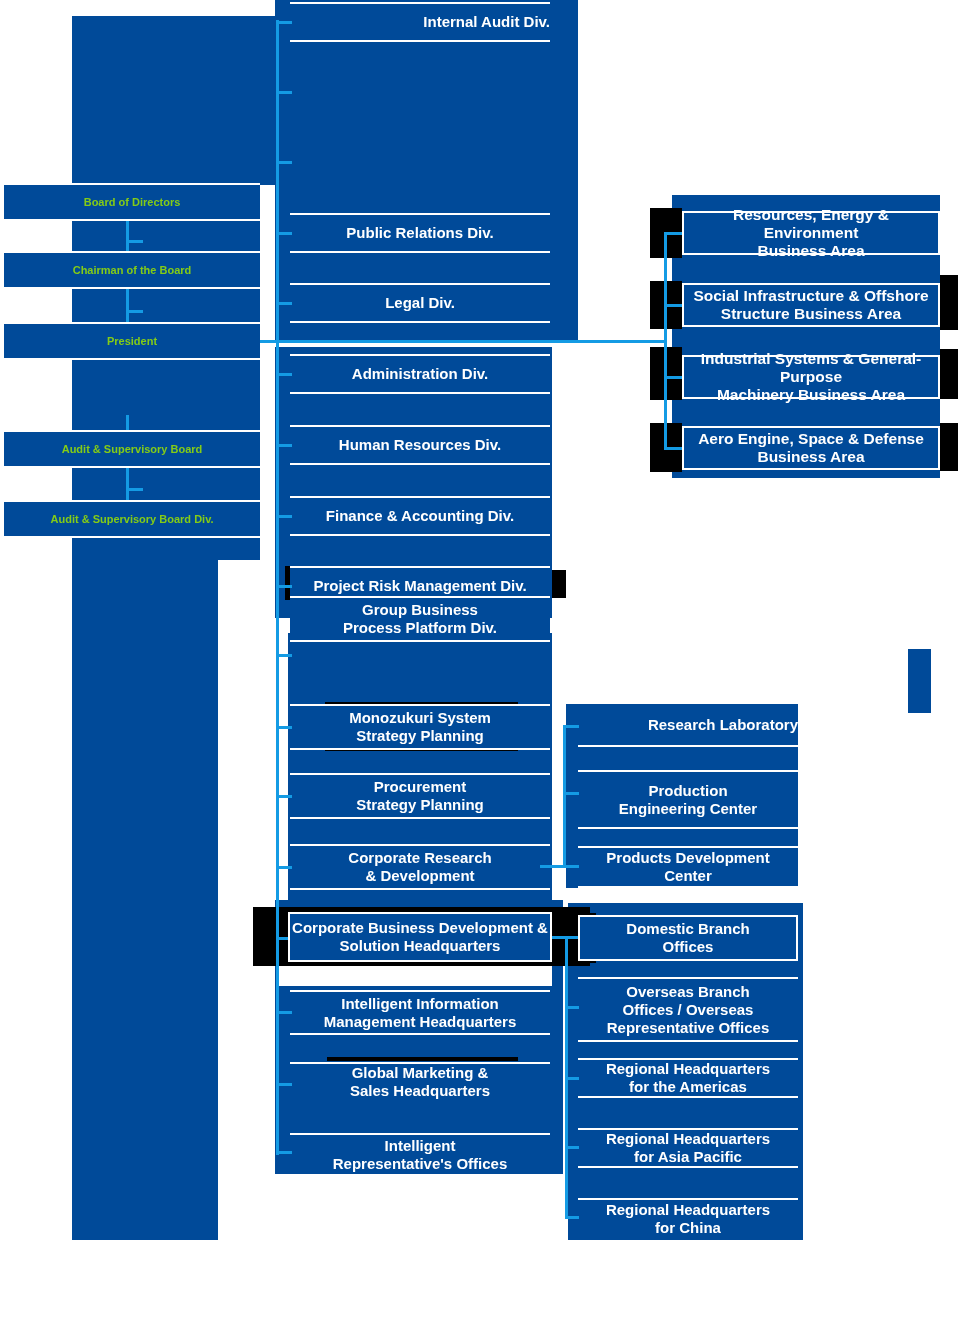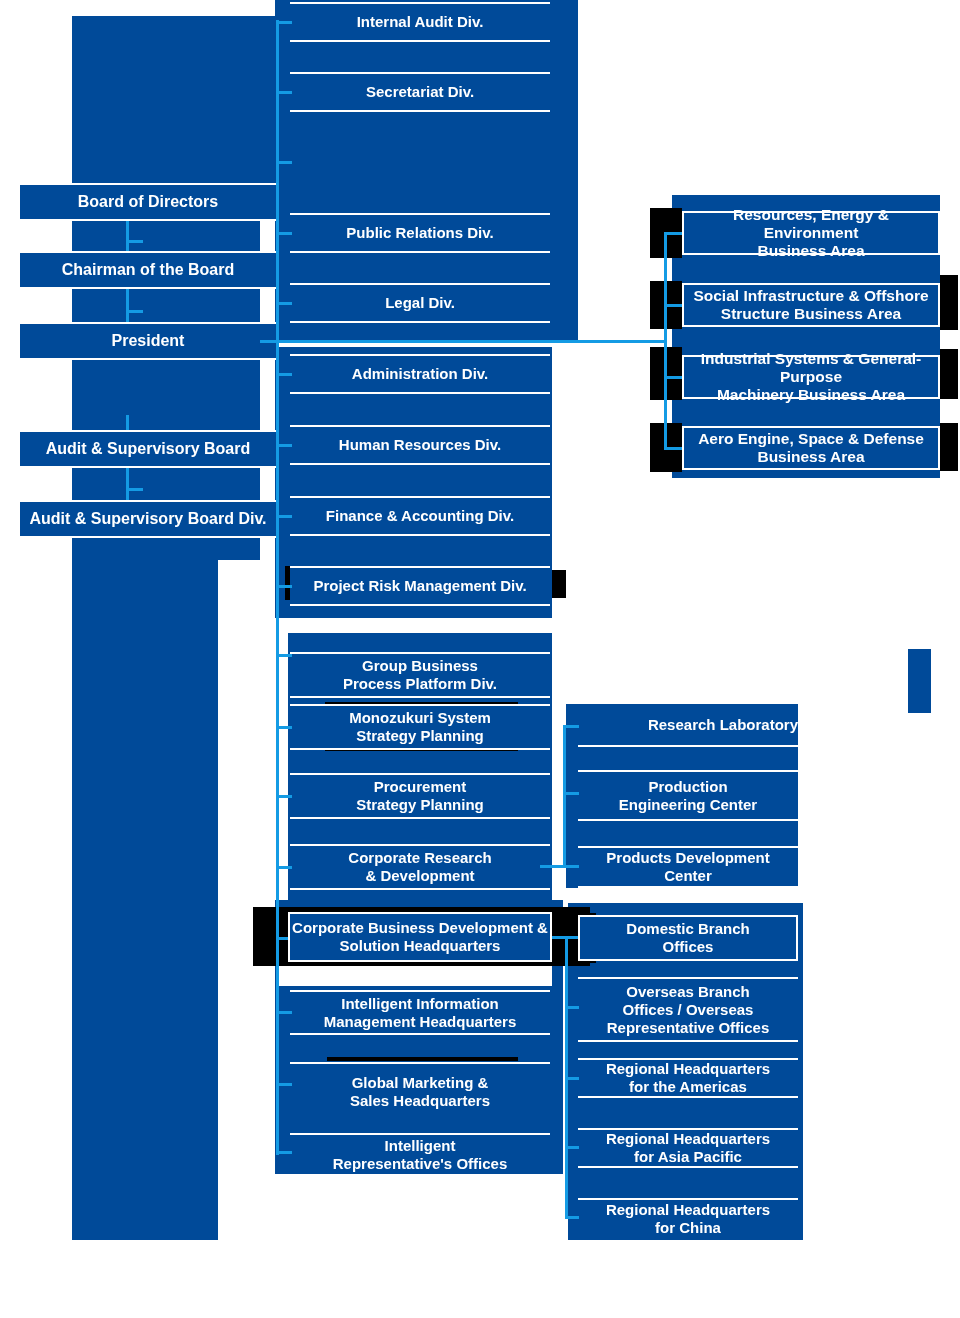--- a/index.html
+++ b/index.html
@@ -8,26 +8,26 @@
   .panel{position:absolute;background:#004A99;z-index:1;}
   .whitestrip{position:absolute;background:#ffffff;z-index:2;}
   .blk{position:absolute;background:#000000;z-index:3;}
   .cell{position:absolute;z-index:4;display:flex;flex-direction:column;justify-content:center;
         align-items:center;text-align:center;color:#ffffff;font-weight:bold;font-size:15px;
         line-height:18px;background:#004A99;box-sizing:border-box;
         border-top:2px solid #ffffff;border-bottom:2px solid #ffffff;}
   .cell span{display:block;}
   .nt{border-top:none;}
   .nb{border-bottom:none;}
-  .topalign{justify-content:flex-start;padding-top:10px;}
+  .topalign{justify-content:flex-start;padding-top:0;}
   .boxed{border:2px solid #ffffff;z-index:7;}
   .ba{font-size:15.5px;z-index:7;}
-  .lbox{position:absolute;left:20px;width:256px;height:38px;z-index:4;display:flex;
-        align-items:center;justify-content:center;text-align:center;color:#ffffff;
-        font-weight:bold;font-size:16px;background:#004A99;box-sizing:border-box;
+  .lbox{position:absolute;left:4px;width:256px;height:38px;z-index:4;display:flex;
+        align-items:center;justify-content:center;text-align:center;color:#84cc16;
+        font-weight:bold;font-size:11px;background:#004A99;box-sizing:border-box;
         border-top:2px solid #ffffff;border-bottom:2px solid #ffffff;}
   .cyan{position:absolute;background:#149BE4;z-index:6;}
 </style>
 </head>
 <body>
 
 <div id="stage">
 
   <div class="panel" style="left:72px;top:16px;width:146px;height:1224px;"></div>
   <div class="panel" style="left:218px;top:16px;width:60px;height:169px;"></div>
@@ -66,25 +66,22 @@
   <div class="lbox" style="top:322px;">
     <span>President</span>
   </div>
   <div class="lbox" style="top:430px;">
     <span>Audit &amp; Supervisory Board</span>
   </div>
   <div class="lbox" style="top:500px;">
     <span>Audit &amp; Supervisory Board Div.</span>
   </div>
 
-  <div class="cell" style="left:290px;top:2px;width:260px;height:40px;">
+  <div class="cell" style="left:290px;top:2px;width:260px;height:40px;align-items:flex-end;">
     <span>Internal Audit Div.</span>
-  </div>
-  <div class="cell" style="left:290px;top:72px;width:260px;height:40px;">
-    <span>Secretariat Div.</span>
   </div>
   <div class="cell" style="left:290px;top:213px;width:260px;height:40px;">
     <span>Public Relations Div.</span>
   </div>
   <div class="cell" style="left:290px;top:283px;width:260px;height:40px;">
     <span>Legal Div.</span>
   </div>
 
   <div class="cell" style="left:290px;top:354px;width:260px;height:40px;">
     <span>Administration Div.</span>
@@ -92,21 +89,21 @@
   <div class="cell" style="left:290px;top:425px;width:260px;height:40px;">
     <span>Human Resources Div.</span>
   </div>
   <div class="cell" style="left:290px;top:496px;width:260px;height:40px;">
     <span>Finance &amp; Accounting Div.</span>
   </div>
   <div class="cell" style="left:290px;top:566px;width:260px;height:40px;">
     <span>Project Risk Management Div.</span>
   </div>
 
-  <div class="cell" style="left:290px;top:652px;width:260px;height:46px;">
+  <div class="cell" style="left:290px;top:596px;width:260px;height:46px;">
     <span>Group Business</span>
     <span>Process Platform Div.</span>
   </div>
   <div class="cell" style="left:290px;top:704px;width:260px;height:46px;">
     <span>Monozukuri System</span>
     <span>Strategy Planning</span>
   </div>
   <div class="cell" style="left:290px;top:773px;width:260px;height:46px;">
     <span>Procurement</span>
     <span>Strategy Planning</span>
@@ -146,21 +143,21 @@
     <span>Machinery Business Area</span>
   </div>
   <div class="cell boxed ba" style="left:682px;top:426px;width:258px;height:44px;">
     <span>Aero Engine, Space &amp; Defense</span>
     <span>Business Area</span>
   </div>
 
   <div class="cell nt" style="left:578px;top:704px;width:220px;height:43px;align-items:flex-end;">
     <span>Research Laboratory</span>
   </div>
-  <div class="cell" style="left:578px;top:770px;width:220px;height:51px;">
+  <div class="cell" style="left:578px;top:770px;width:220px;height:59px;">
     <span>Production</span>
     <span>Engineering Center</span>
   </div>
   <div class="cell" style="left:578px;top:846px;width:220px;height:42px;">
     <span>Products Development</span>
     <span>Center</span>
   </div>
 
   <div class="cell boxed" style="left:578px;top:915px;width:220px;height:46px;">
     <span>Domestic Branch</span>

